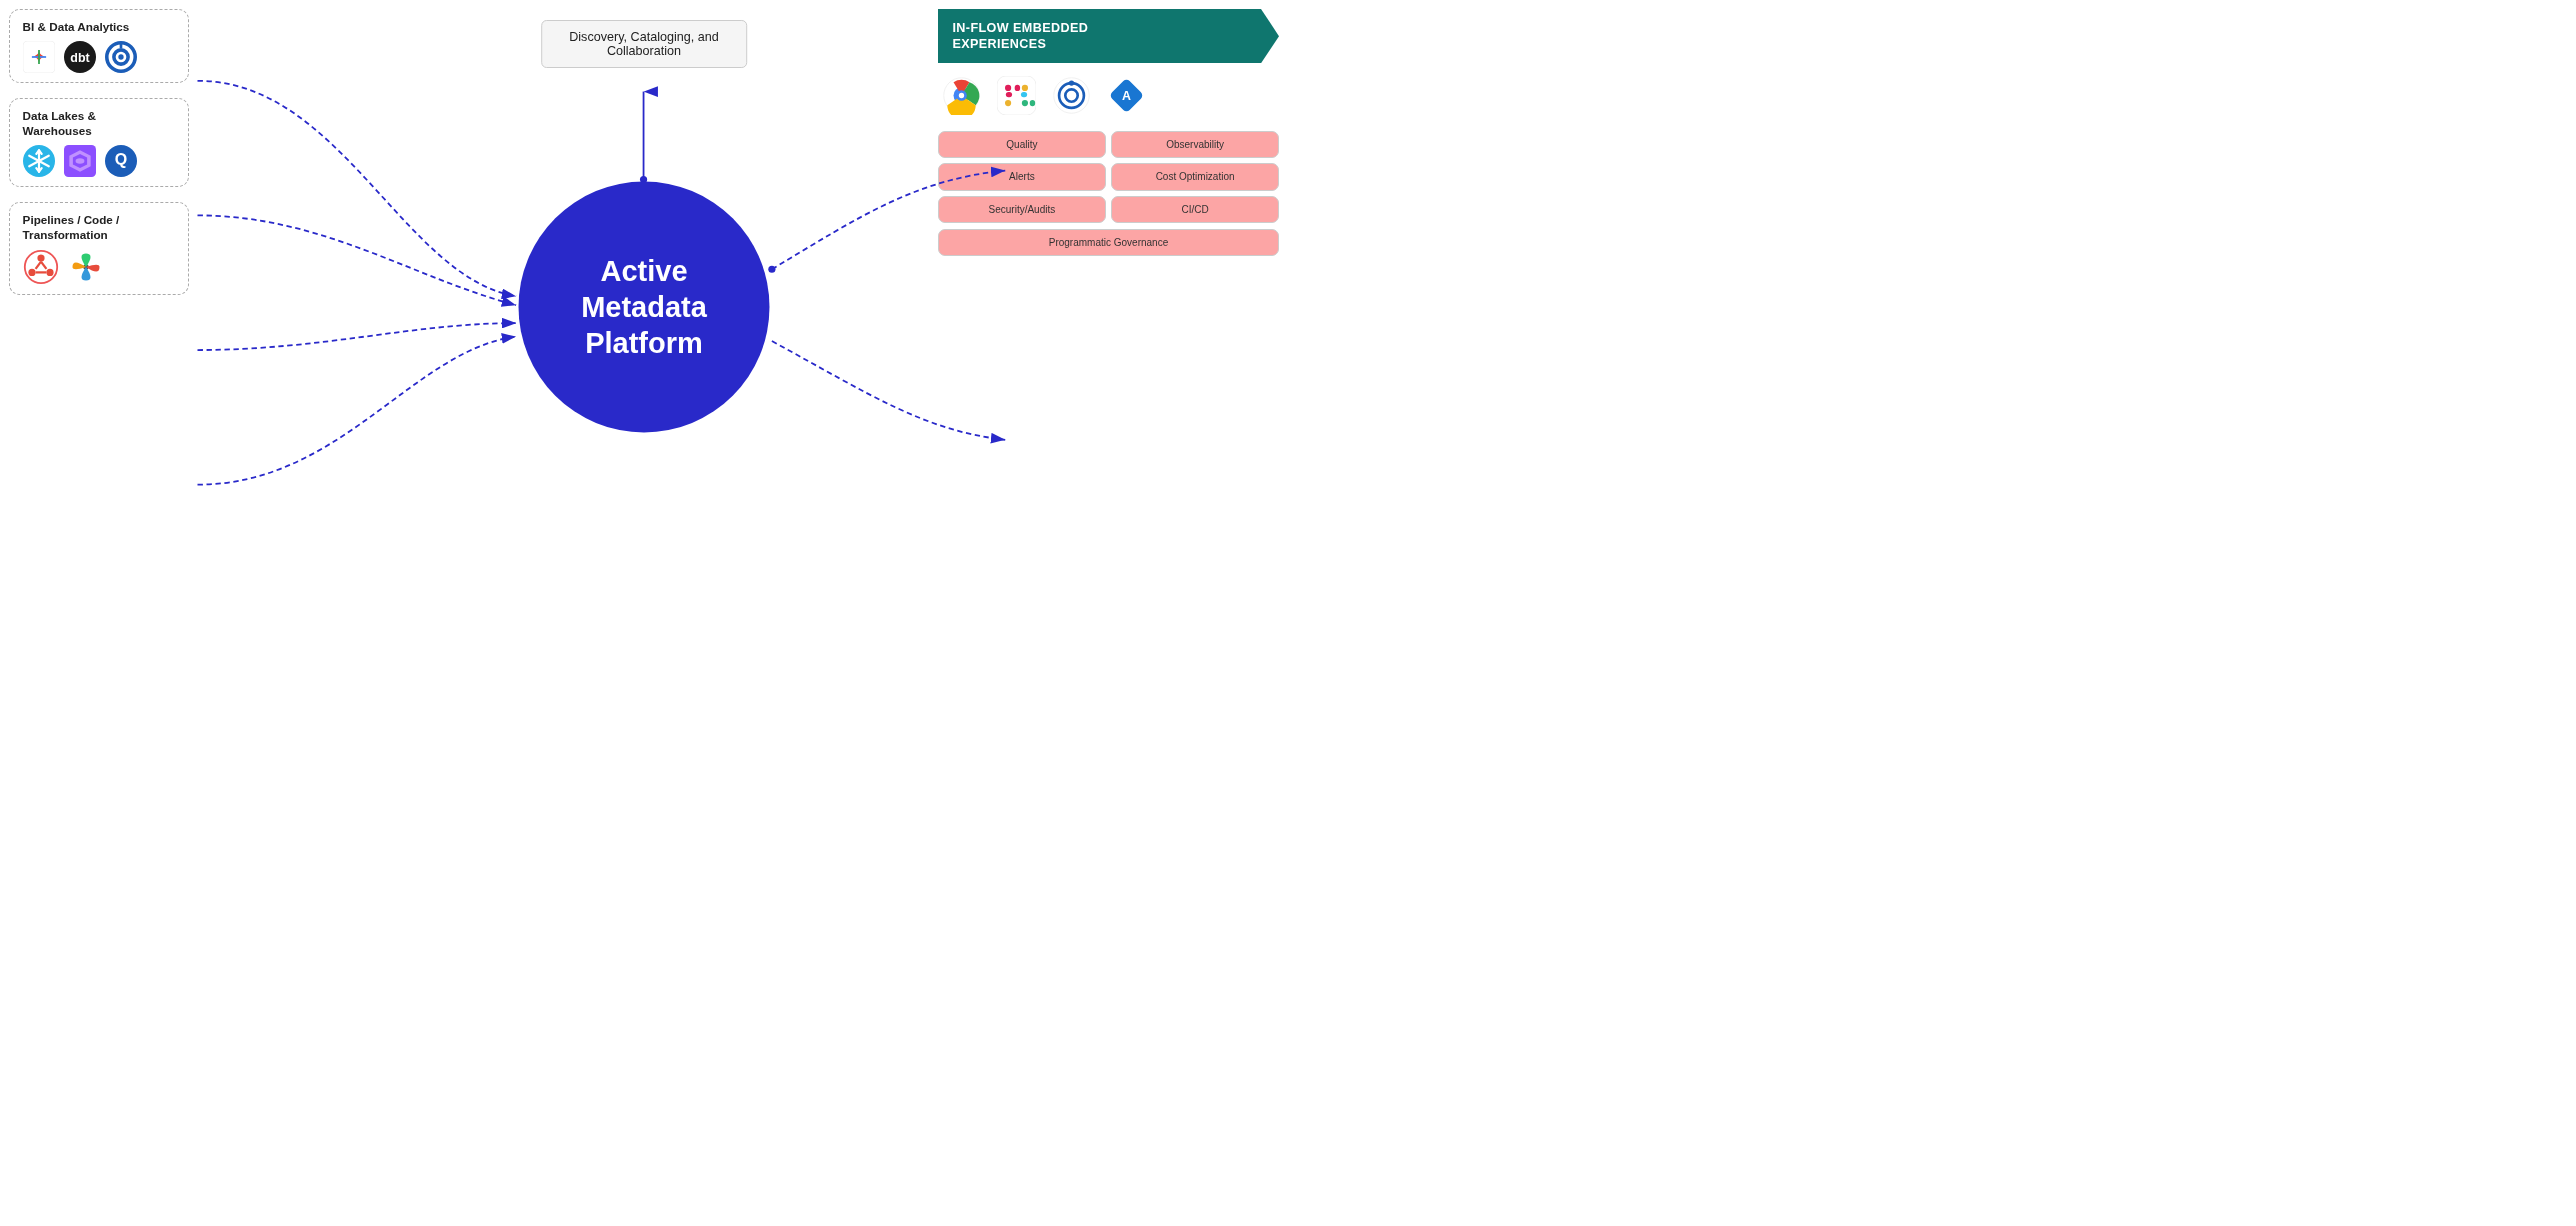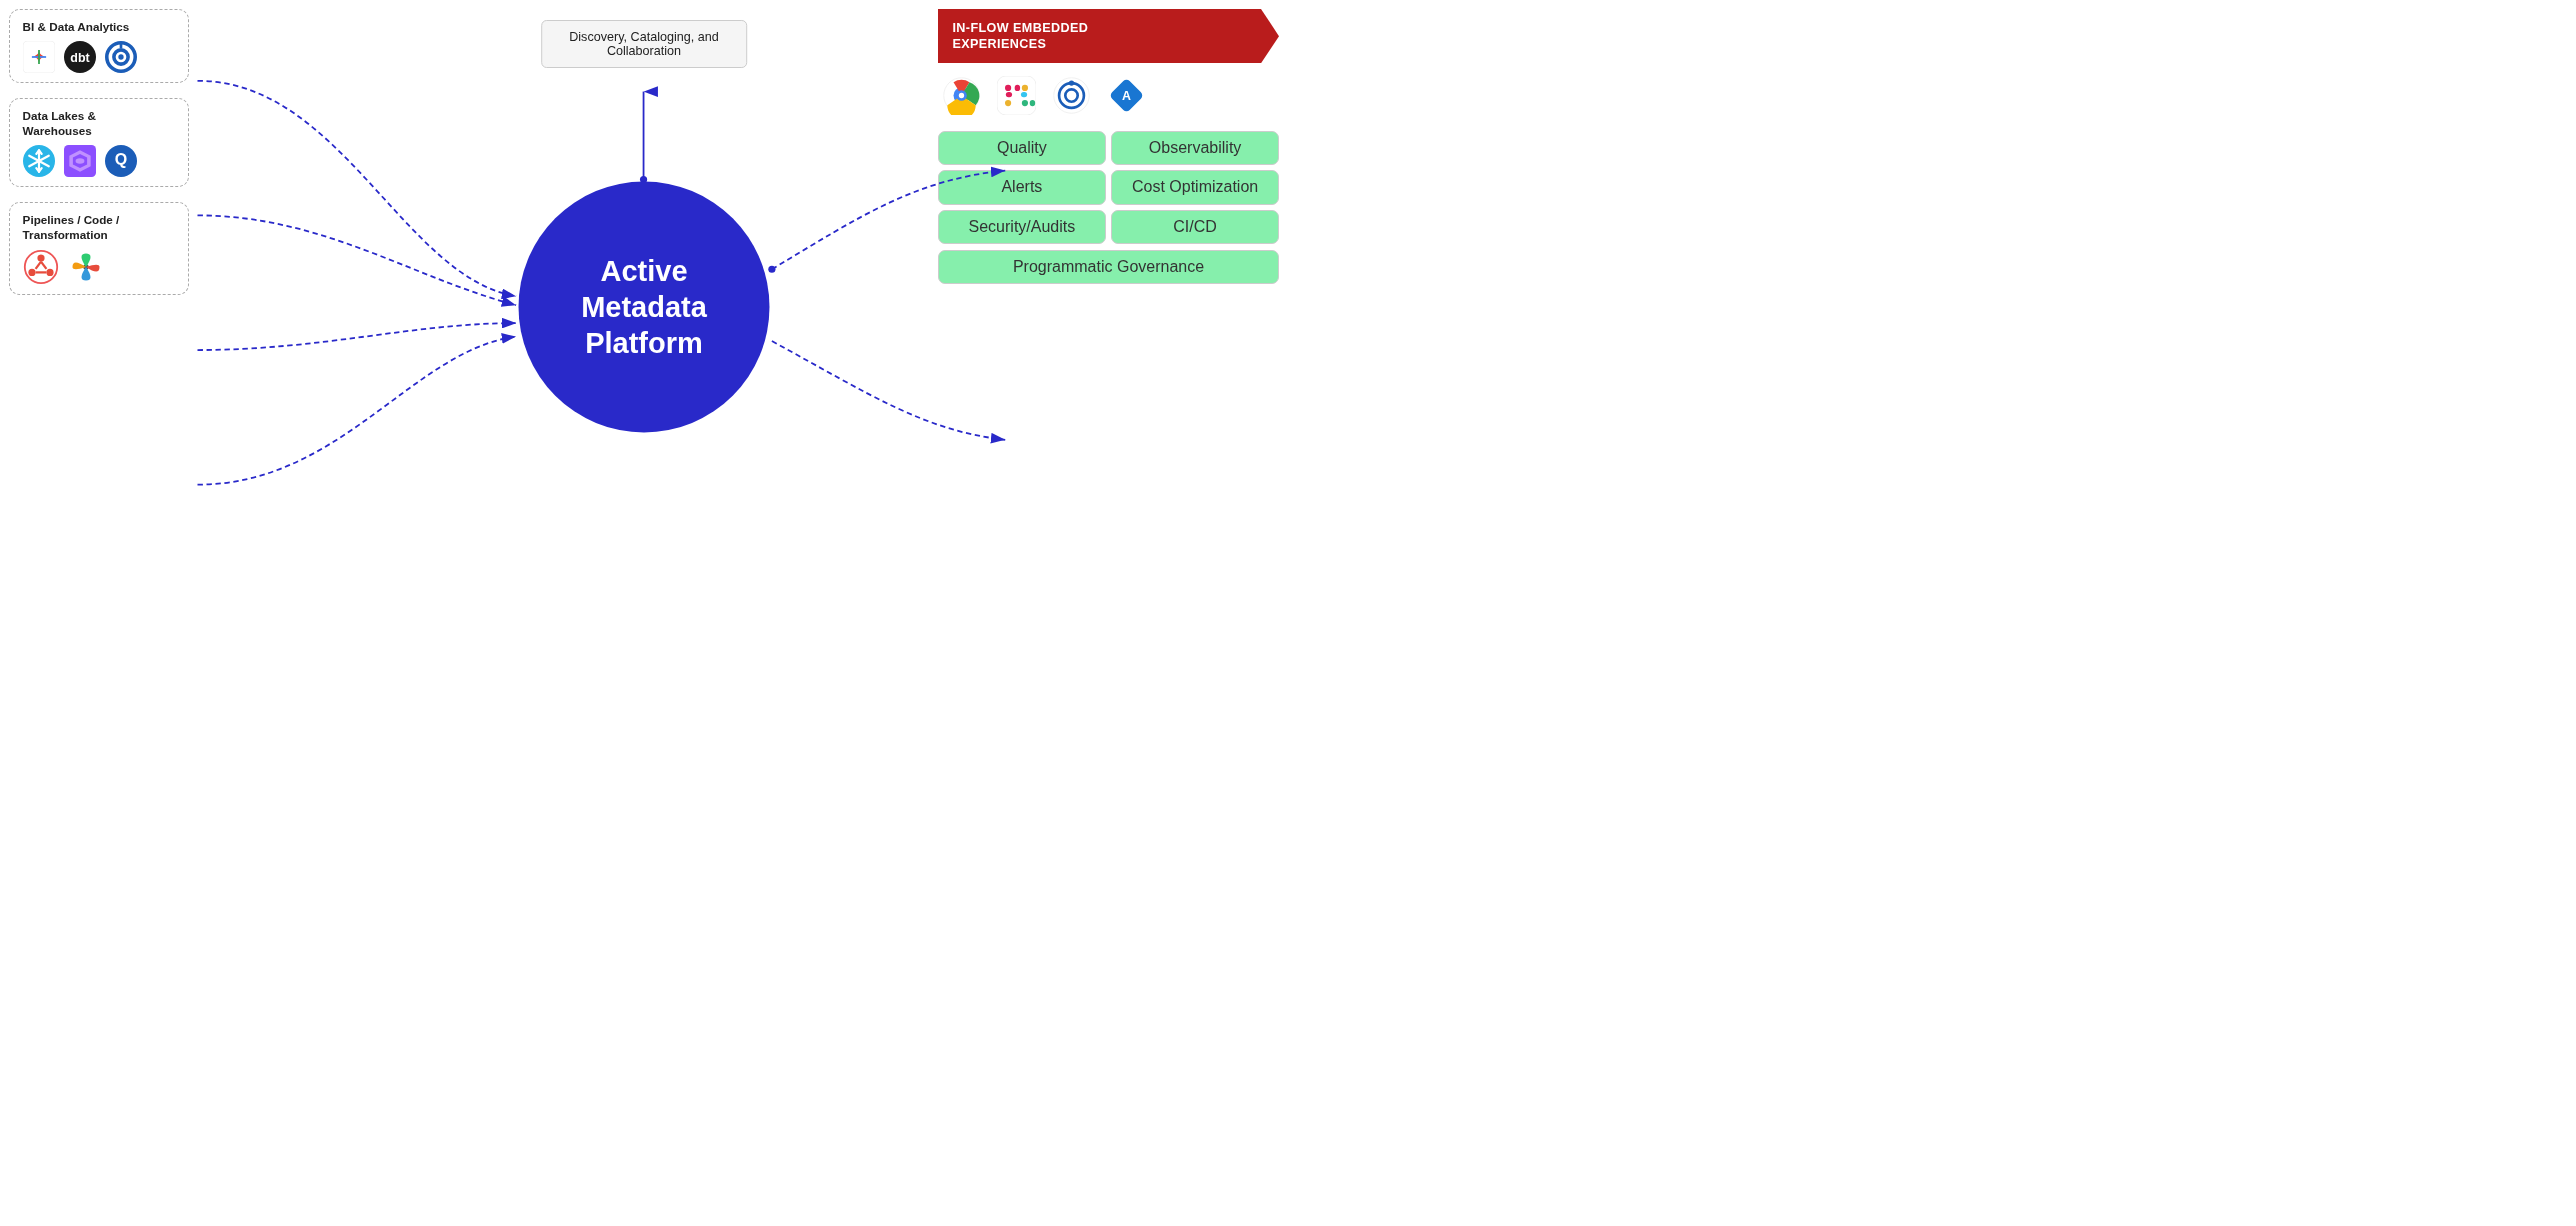--- a/index.html
+++ b/index.html
@@ -95,21 +95,21 @@
     
     .right-column {
       position: absolute;
       right: 9px;
       top: 9px;
       width: 341px;
     }
 
     
     .arrow-banner {
-      background: #b91c1c;
+      background: #0f766e;
       color: #fff;
       font-size: 12.6px;
       font-weight: 800;
       padding: 10.8px 18px 10.8px 14.4px;
       clip-path: polygon(0 0, calc(100% - 18px) 0, 100% 50%, calc(100% - 18px) 100%, 0 100%);
       margin-bottom: 12.6px;
       letter-spacing: 0.4px;
       line-height: 1.3;
     }
 
@@ -142,24 +142,24 @@
       display: grid;
       grid-template-columns: 1fr 1fr;
       gap: 5.4px;
       margin-top: 7.2px;
     }
 
     .auto-item {
       border: 1.3px solid #ccc;
       border-radius: 7px;
       padding: 7.2px 9px;
-      font-size: 16px;
+      font-size: 10px;
       color: #333;
       text-align: center;
-      background: #86efac;
+      background: #fca5a5;
     }
 
     .auto-item-wide {
       grid-column: 1 / -1;
     }
 
     
     .arrows-svg {
       position: absolute;
       top: 0;

